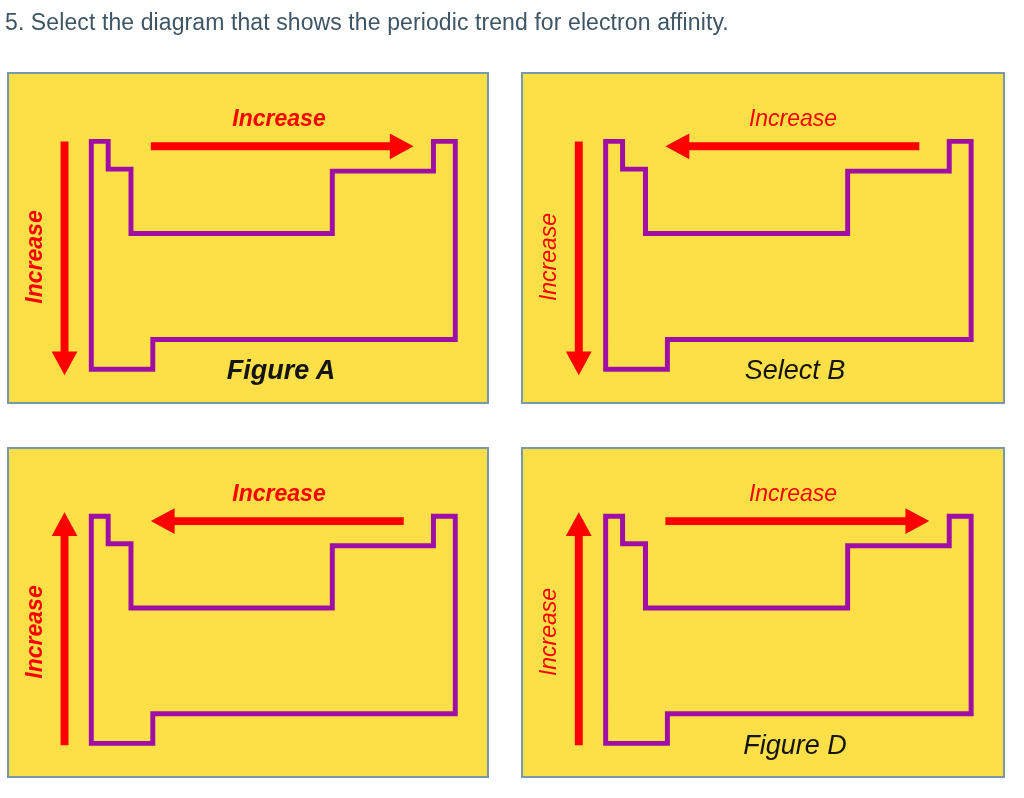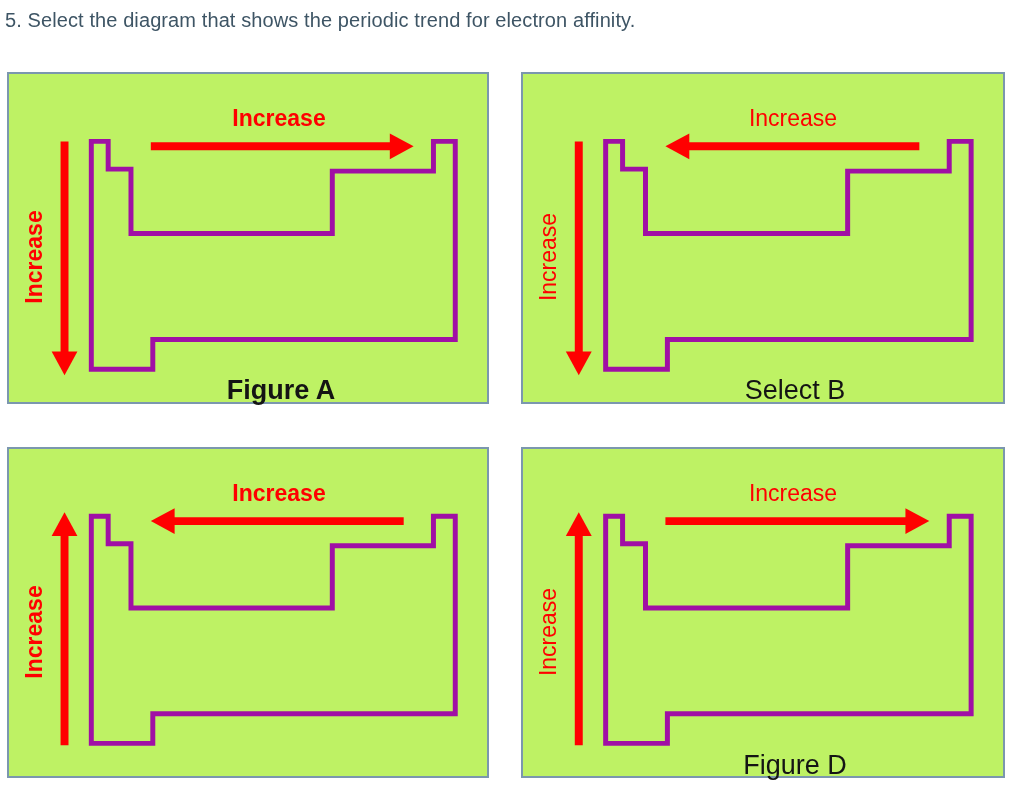--- a/index.html
+++ b/index.html
@@ -5,44 +5,44 @@
   :root{
     --red:#FF0000; --purple:#A00FA5; --panel-border:#7B97AE;
     --title-color:#3E5565; --caption-color:#141414;
   }
   html,body{margin:0;padding:0;}
   body{
     width:1024px;height:798px;background:#ffffff;position:relative;
     font-family:"Liberation Sans", sans-serif;overflow:hidden;
   }
   .title{
-    position:absolute;left:5px;top:9px;font-size:20px;letter-spacing:.1px;
+    position:absolute;left:5px;top:9px;font-size:23px;letter-spacing:.1px;
     color:var(--title-color);
   }
   .panel{
     position:absolute;width:482px;height:332px;box-sizing:border-box;
-    border:2px solid var(--panel-border);background:#bef264;
+    border:2px solid var(--panel-border);background:#fde047;font-style:italic;
   }
   #panel-a{left:7px;top:72px;}
   #panel-b{left:521px;top:72px;width:484px;}
   #panel-c{left:7px;top:447px;height:331px;}
   #panel-d{left:521px;top:447px;width:484px;height:331px;}
   svg.diagram{position:absolute;left:0;top:0;width:100%;height:100%;display:block;}
   .h-label{
     position:absolute;left:270px;top:31px;transform:translateX(-50%);
     color:var(--red);font-size:23px;white-space:nowrap;
   }
   .v-label{
     position:absolute;left:25px;top:183px;
     transform:translate(-50%,-50%) rotate(-90deg);
     color:var(--red);font-size:23px;white-space:nowrap;
   }
   .caption{
     position:absolute;left:272px;top:281px;transform:translateX(-50%);
-    color:var(--caption-color);font-size:27px;white-space:nowrap;margin-top:20px;
+    color:var(--caption-color);font-size:27px;white-space:nowrap;
   }
   .bold{font-weight:bold;}
 </style>
 </head>
 <body>
 
 <div class="title">5. Select the diagram that shows the periodic trend for electron affinity.</div>
 
 <div class="panel" id="panel-a">
   <svg class="diagram" viewBox="0 0 482 331" preserveAspectRatio="none">

